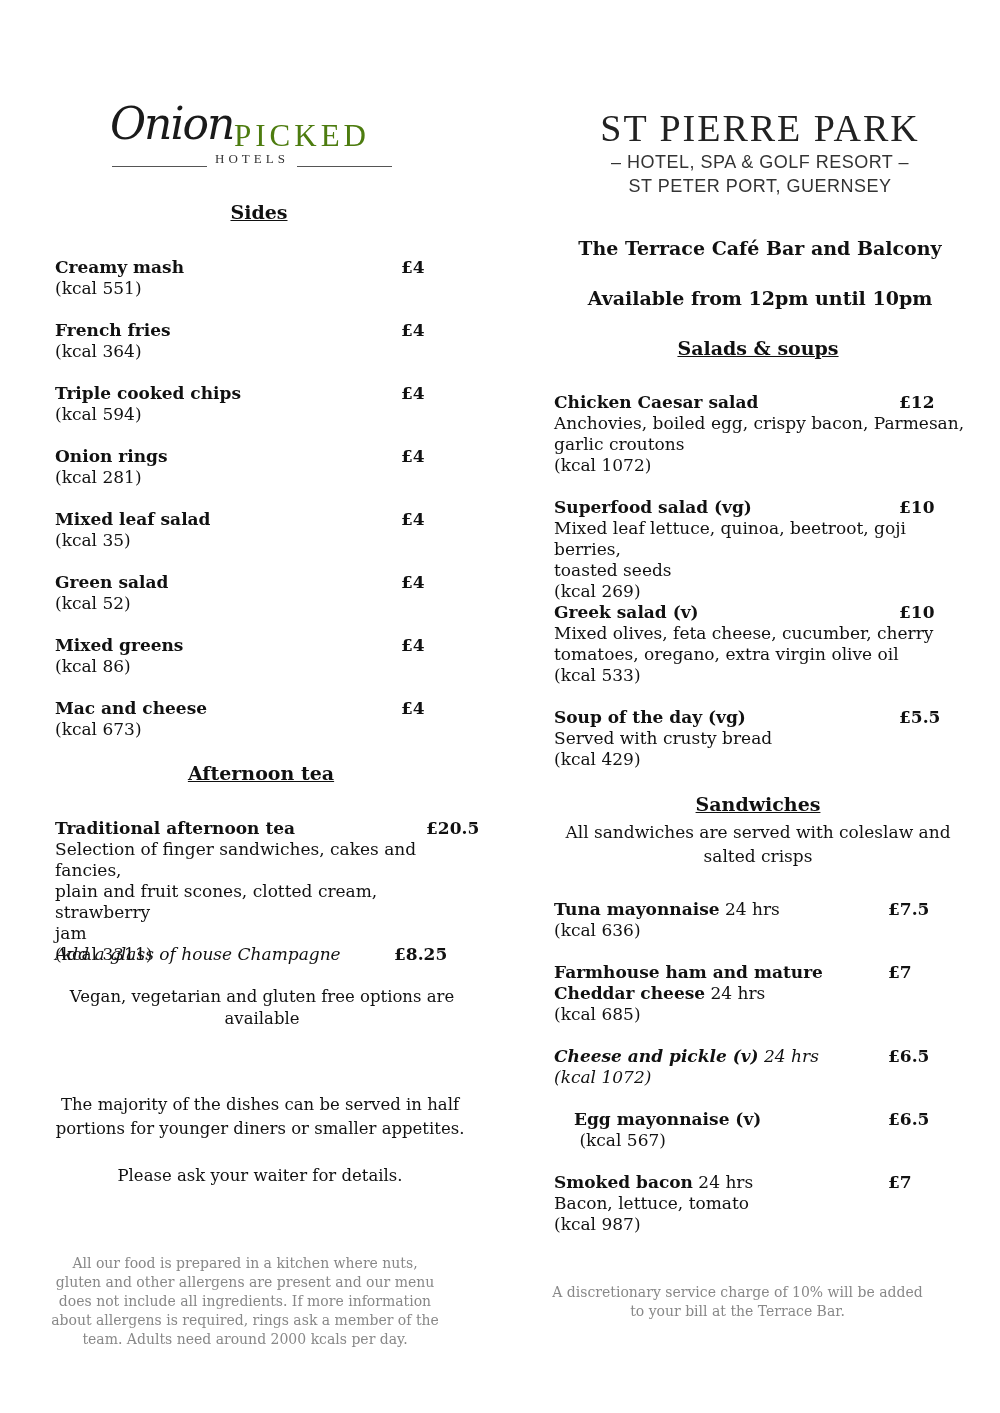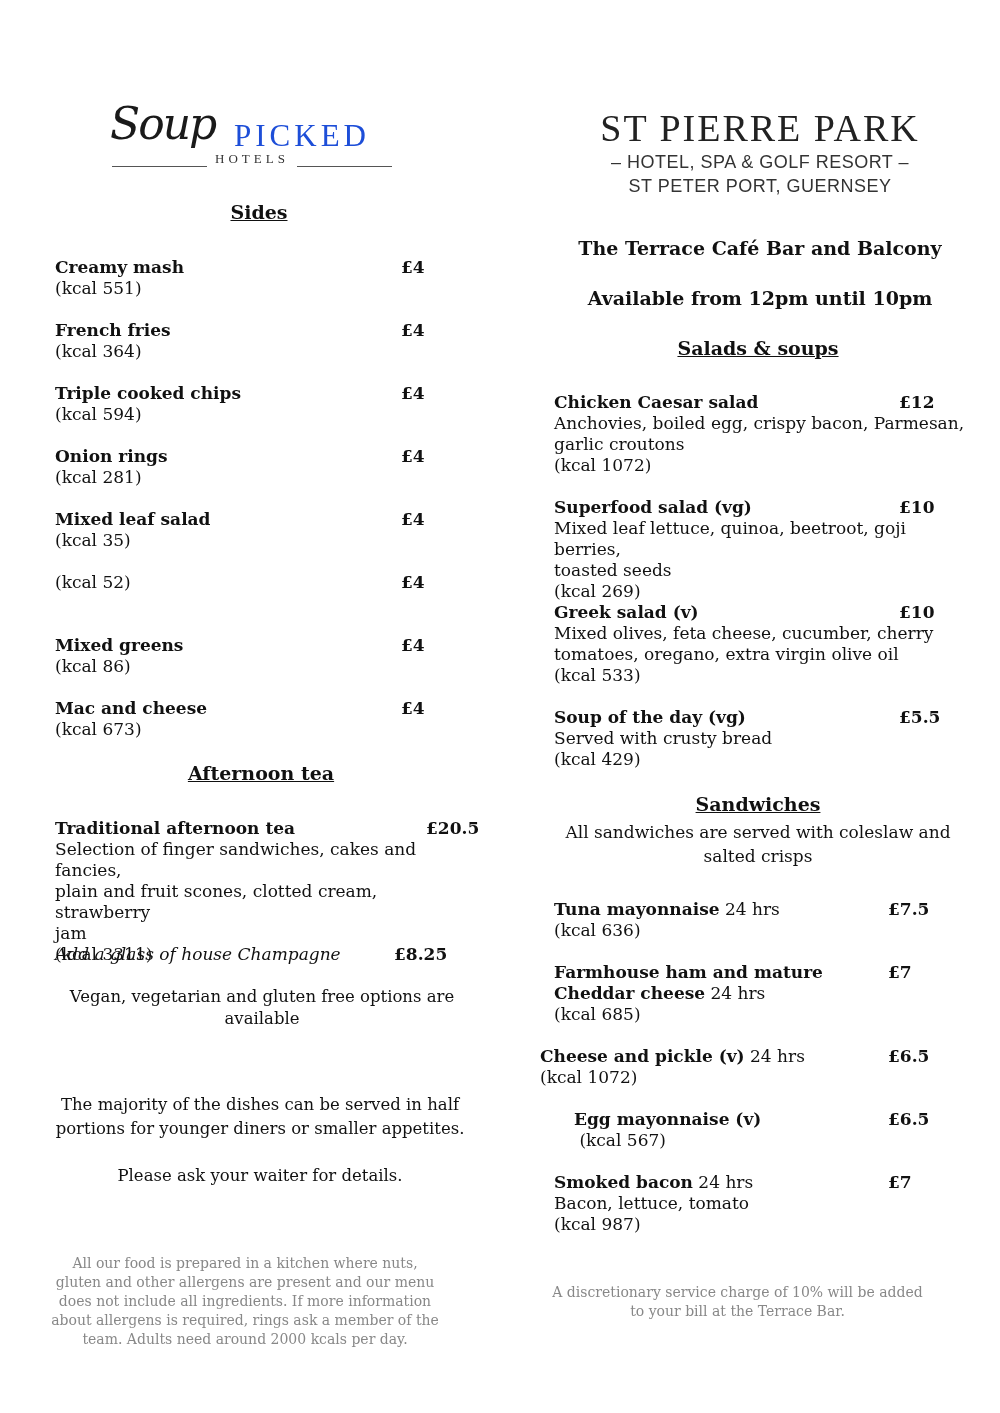--- a/index.html
+++ b/index.html
@@ -15,21 +15,21 @@
     
     .hp-logo { left: 108px; top: 98px; width: 285px; height: 72px; }
     .hp-script {
       position: absolute; left: 2px; top: 0;
       font-family: "DejaVu Serif", serif; font-style: italic;
       font-size: 44px; letter-spacing: -2px; color: #1a1a1a;
     }
     .hp-picked {
       position: absolute; left: 126px; top: 20px;
       font-family: "Liberation Serif", serif; font-size: 31px;
-      letter-spacing: 4px; color: #1d4ed8;
+      letter-spacing: 4px; color: #4d7c0f;
     }
     .hp-hotels-row {
       position: absolute; left: 4px; top: 53px; width: 280px; height: 16px;
       display: flex; align-items: flex-end; gap: 8px;
     }
     .hp-line { flex: 1; height: 1px; background: #555; }
     .hp-hotels {
       font-family: "Liberation Serif", serif; font-size: 13px; letter-spacing: 4px; color: #333;
     }
 
@@ -57,21 +57,21 @@
     .item-price { position: absolute; font-weight: bold; font-size: 17px; line-height: 21px; }
     .italic { font-style: italic; }
 
     .note { font-size: 16.5px; line-height: 22px; text-align: center; }
     .grey-note { color: #888888; font-size: 14px; line-height: 19px; text-align: center; }
   </style>
 </head>
 <body>
 
 <div class="abs hp-logo">
-  <span class="hp-script">Soup</span>
+  <span class="hp-script">Onion</span>
   <span class="hp-picked">PICKED</span>
   <div class="hp-hotels-row">
     <span class="hp-line"></span>
     <span class="hp-hotels">HOTELS</span>
     <span class="hp-line"></span>
   </div>
 </div>
 
 <div class="abs sp-logo">
   <div class="sp-title">ST PIERRE PARK</div>
@@ -106,20 +106,21 @@
   </div>
   <div class="item-price" style="left:401px; top:446px;">£4</div>
 
   <div class="abs item" style="left:55px; top:509px; width:320px;">
     <div class="item-name">Mixed leaf salad</div>
     <div>(kcal 35)</div>
   </div>
   <div class="item-price" style="left:401px; top:509px;">£4</div>
 
   <div class="abs item" style="left:55px; top:572px; width:320px;">
+    <div class="item-name">Green salad</div>
     <div>(kcal 52)</div>
   </div>
   <div class="item-price" style="left:401px; top:572px;">£4</div>
 
   <div class="abs item" style="left:55px; top:635px; width:320px;">
     <div class="item-name">Mixed greens</div>
     <div>(kcal 86)</div>
   </div>
   <div class="item-price" style="left:401px; top:635px;">£4</div>
 
@@ -214,21 +215,21 @@
   </div>
   <div class="item-price" style="left:888px; top:899px;">£7.5</div>
 
   <div class="abs item" style="left:554px; top:962px; width:330px;">
     <div class="item-name">Farmhouse ham and mature</div>
     <div><span class="item-name">Cheddar cheese</span><span class="item-suffix"> 24 hrs</span></div>
     <div>(kcal 685)</div>
   </div>
   <div class="item-price" style="left:888px; top:962px;">£7</div>
 
-  <div class="abs item" style="left:540px; top:1046px; width:330px;">
+  <div class="abs item" style="left:554px; top:1046px; width:330px;font-style:italic;">
     <div><span class="item-name">Cheese and pickle (v)</span><span class="item-suffix"> 24 hrs</span></div>
     <div>(kcal 1072)</div>
   </div>
   <div class="item-price" style="left:888px; top:1046px;">£6.5</div>
 
   <div class="abs item" style="left:574px; top:1109px; width:330px;">
     <div class="item-name">Egg mayonnaise (v)</div>
     <div style="white-space:pre;"> (kcal 567)</div>
   </div>
   <div class="item-price" style="left:888px; top:1109px;">£6.5</div>

